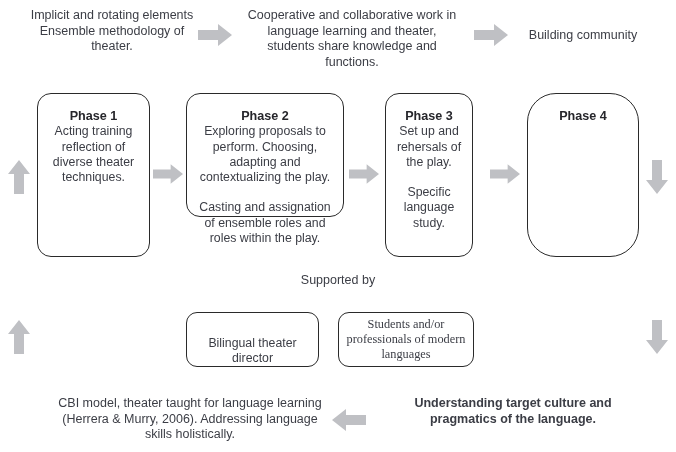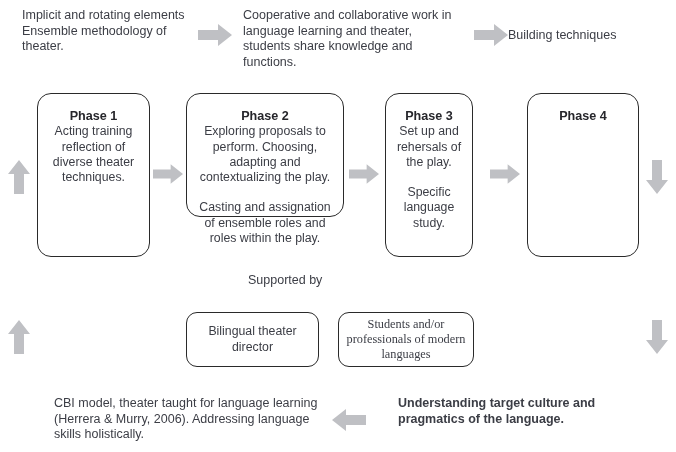--- a/index.html
+++ b/index.html
@@ -13,21 +13,21 @@
   }
   #canvas {
     position: relative;
     width: 676px;
     height: 452px;
     background: #ffffff;
     overflow: hidden;
   }
   .txt {
     position: absolute;
-    text-align: left;
+    text-align: center;
     color: #3b3d45;
     font-size: 12.5px;
     line-height: 15.5px;
     white-space: pre-line;
   }
   .phase-box {
     position: absolute;
     box-sizing: border-box;
     border: 1.2px solid #2a2a2a;
     border-radius: 14px;
@@ -89,21 +89,21 @@
   </div>
 
   <div class="txt" style="left:243px; top:8px; width:218px;">Cooperative and collaborative work in language learning and theater, students share knowledge and functions.</div>
 
   <div class="arrow" style="left:474px; top:24px;">
     <svg width="34" height="22" viewBox="0 0 34 22">
       <path d="M0,6 L20,6 L20,0 L34,11 L20,22 L20,16 L0,16 Z" fill="#bfc0c4"></path>
     </svg>
   </div>
 
-  <div class="txt" style="left:508px; top:28px; width:150px;">Building techniques</div>
+  <div class="txt" style="left:508px; top:28px; width:150px;">Building community</div>
 
   <div class="arrow" style="left:8px; top:160px;">
     <svg width="22" height="34" viewBox="0 0 22 34">
       <path d="M6,34 L6,14 L0,14 L11,0 L22,14 L16,14 L16,34 Z" fill="#bfc0c4"></path>
     </svg>
   </div>
 
   <div class="arrow" style="left:8px; top:320px;">
     <svg width="22" height="34" viewBox="0 0 22 34">
       <path d="M6,34 L6,14 L0,14 L11,0 L22,14 L16,14 L16,34 Z" fill="#bfc0c4"></path>
@@ -155,29 +155,29 @@
 Specific language study.</span>
     </div>
   </div>
 
   <div class="arrow" style="left:490px; top:164px;">
     <svg width="30" height="20" viewBox="0 0 34 22">
       <path d="M0,6 L20,6 L20,0 L34,11 L20,22 L20,16 L0,16 Z" fill="#bfc0c4"></path>
     </svg>
   </div>
 
-  <div class="phase-box" style="left:527px; top:93px; width:112px; height:164px;">
+  <div class="phase-box" style="left:527px; top:93px; width:112px; height:164px;border-radius:29px;">
     <div class="phase-inner">
       <span class="phase-title">Phase 4</span>
     </div>
   </div>
 
   <div class="txt" style="left:248px; top:273px; width:180px;">Supported by</div>
 
-  <div class="support-box" style="left:186px; top:312px; width:133px; height:55px;">
+  <div class="support-box" style="left:186px; top:312px; width:133px; height:55px;align-items:flex-end;">
     <div class="support-inner">Bilingual theater director</div>
   </div>
 
   <div class="support-box" style="left:338px; top:312px; width:136px; height:55px;font-family:Liberation Serif, serif;">
     <div class="support-inner">Students and/or professionals of modern languages</div>
   </div>
 
   <div class="txt" style="left:54px; top:396px; width:272px;">CBI model, theater taught for language learning (Herrera &amp; Murry, 2006). Addressing language skills holistically.</div>
 
   <div class="arrow" style="left:332px; top:409px;">

